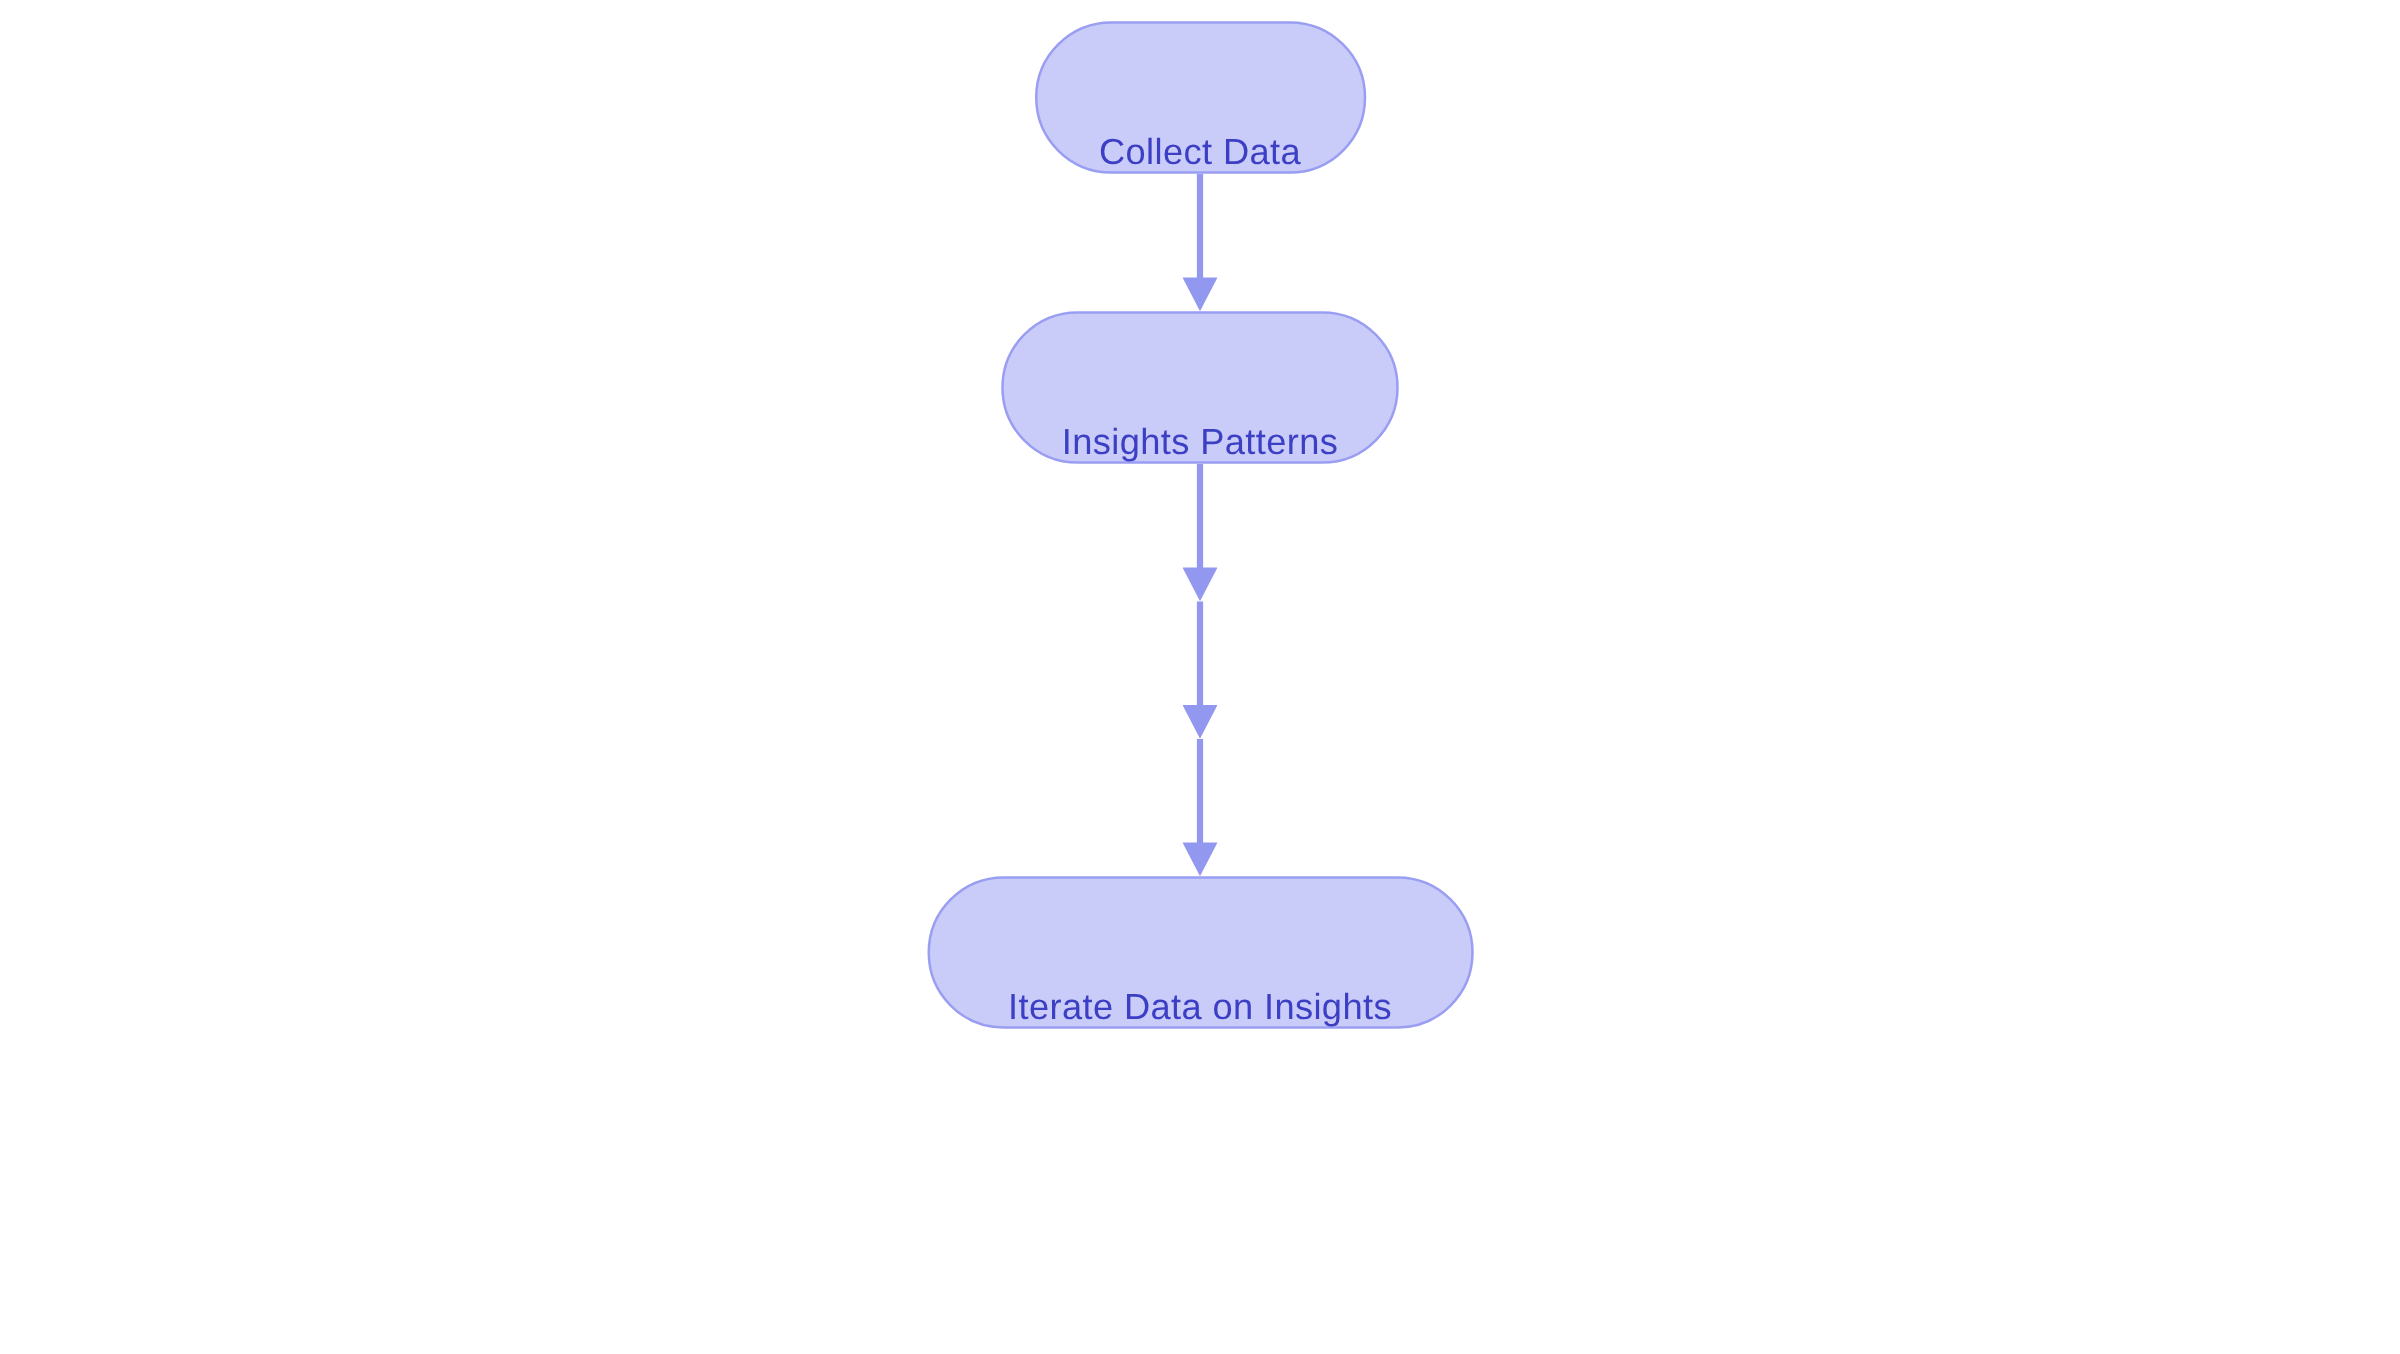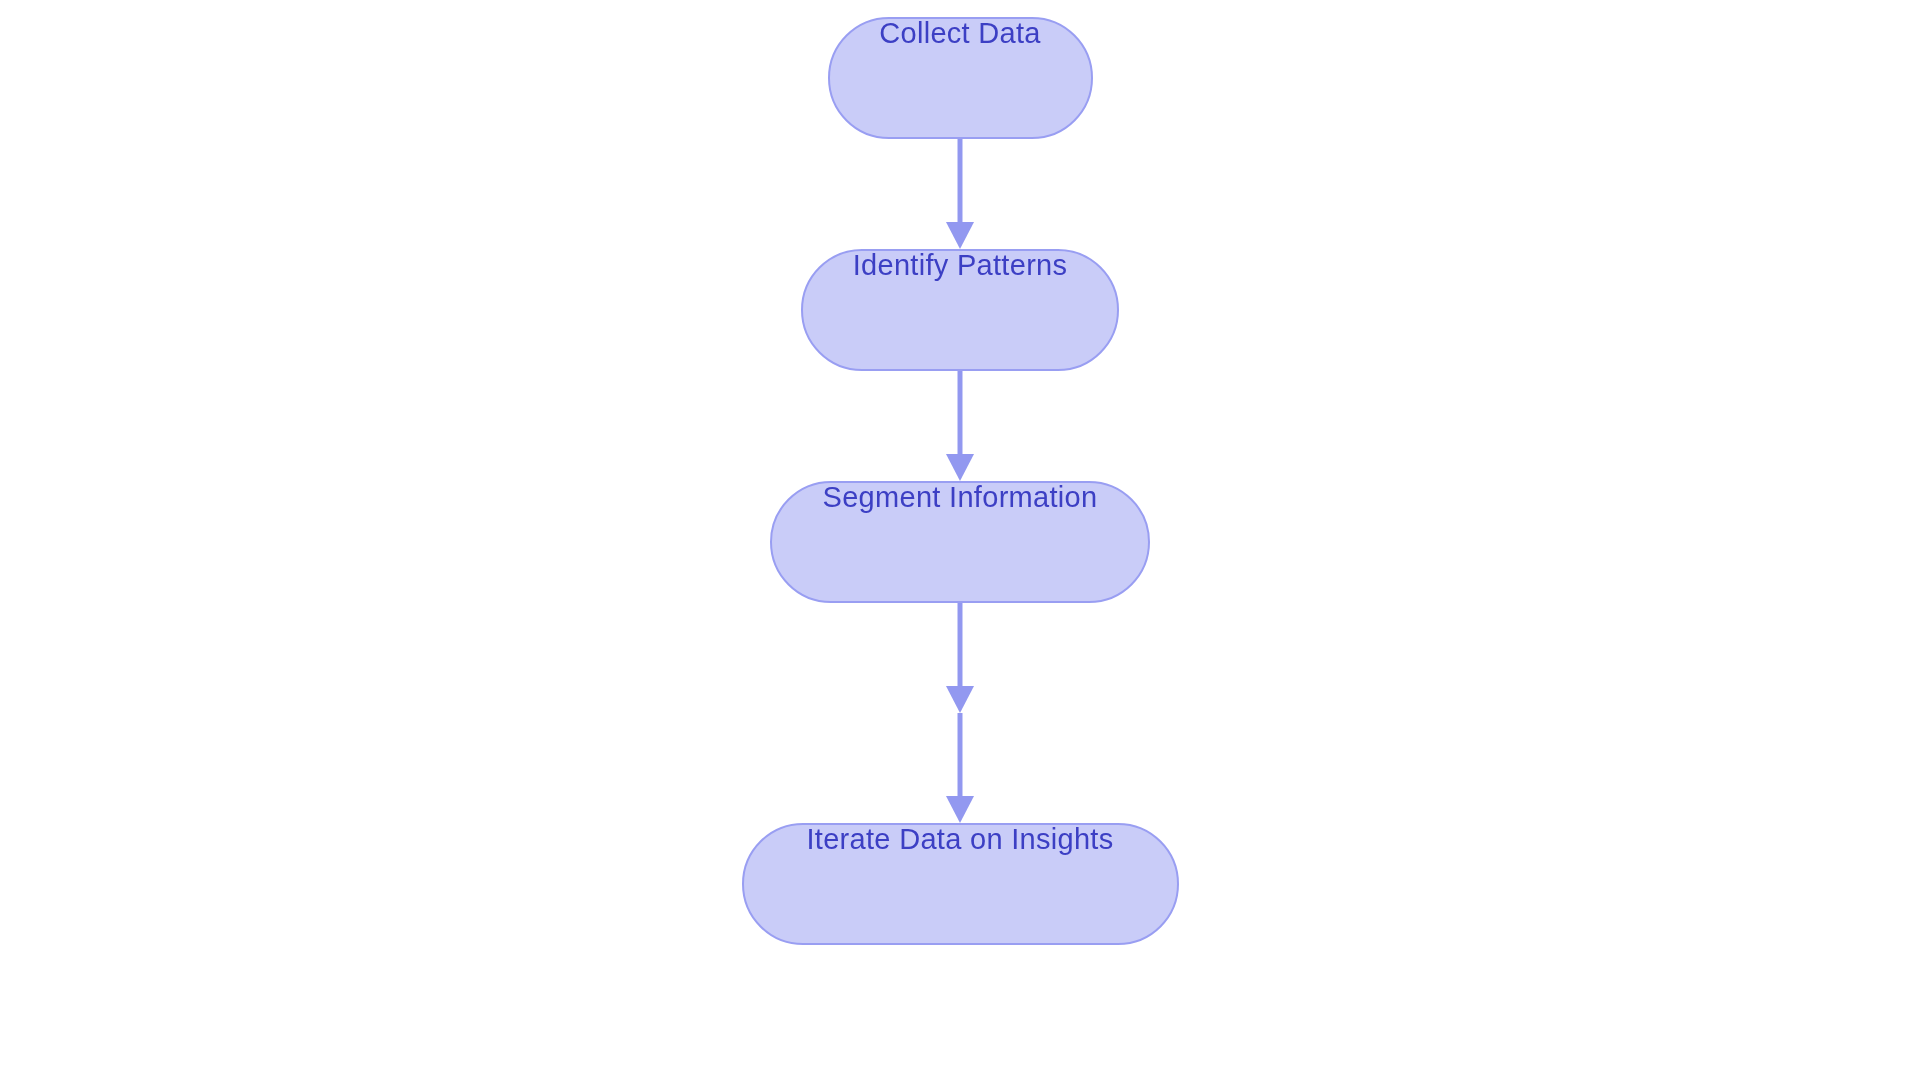--- a/index.html
+++ b/index.html
@@ -24,21 +24,21 @@
     align-items: center;
     background: var(--bg, #ffffff);
   }
   .node {
     height: 122px;
     box-sizing: border-box;
     border-radius: 61px;
     background: var(--node-fill, #c9ccf8);
     border: 2px solid var(--node-border, #999ef2);
     display: flex;
-    align-items: flex-start;
+    align-items: flex-end;
     justify-content: center;
     flex: 0 0 auto;
   }
   .node .label {
     font-size: 29px;
     line-height: 1;
     letter-spacing: 0.3px;
     color: var(--label-text, #3c3fc4);
     white-space: nowrap;
   }
@@ -67,33 +67,30 @@
   </div>
 
   <div class="connector">
     <svg width="28" height="110" viewBox="0 0 28 110">
       <line x1="14" y1="0" x2="14" y2="86"></line>
       <polygon points="0,83 28,83 14,110"></polygon>
     </svg>
   </div>
 
   <div class="node" style="width:318px">
-    <span class="label">Identify Patterns</span>
+    <span class="label">Insights Patterns</span>
   </div>
 
   <div class="connector">
     <svg width="28" height="110" viewBox="0 0 28 110">
       <line x1="14" y1="0" x2="14" y2="86"></line>
       <polygon points="0,83 28,83 14,110"></polygon>
     </svg>
   </div>
 
-  <div class="node" style="width:380px">
-    <span class="label">Segment Information</span>
-  </div>
 
   <div class="connector">
     <svg width="28" height="110" viewBox="0 0 28 110">
       <line x1="14" y1="0" x2="14" y2="86"></line>
       <polygon points="0,83 28,83 14,110"></polygon>
     </svg>
   </div>
 
 
   <div class="connector">

